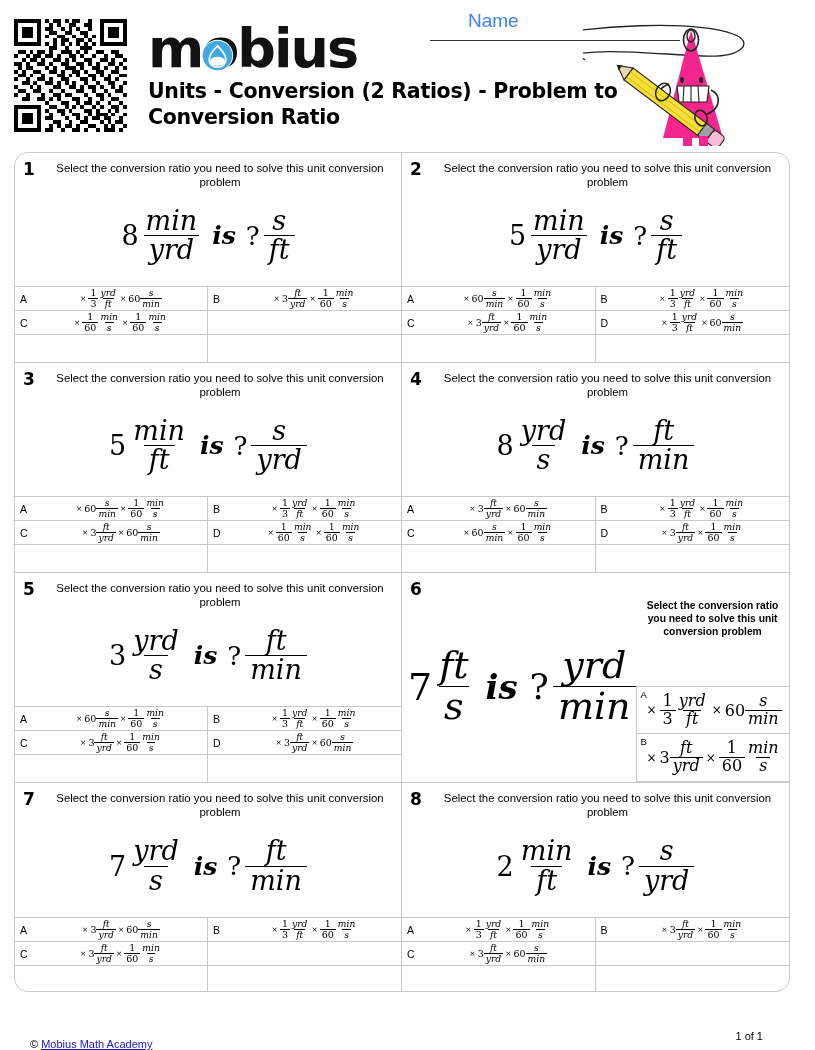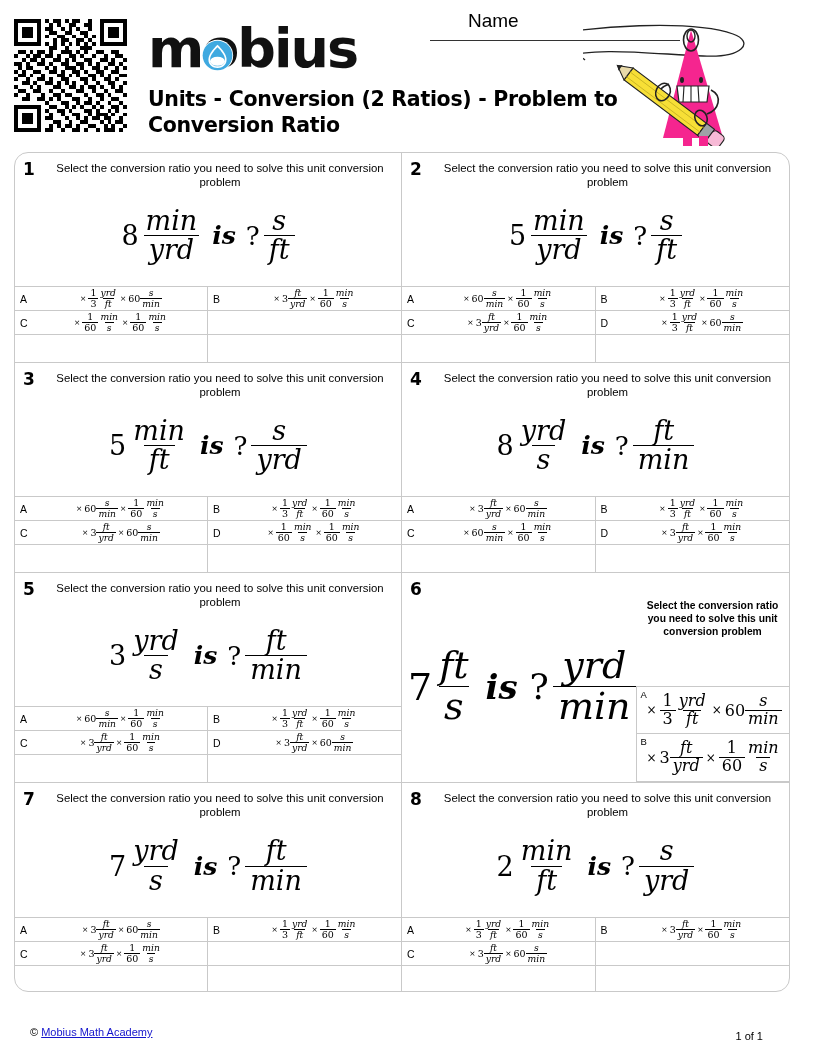--- a/index.html
+++ b/index.html
@@ -38,40 +38,39 @@
     color: #111111;
     line-height: 54px;
     position: absolute; top: 0; left: 0;
   }
   .logo-o {
     position: absolute;
     left: 53px; top: 17px;
     width: 33px; height: 33px;
   }
   .worksheet-title {
-    margin-top: 8px;
     font-family: "DejaVu Sans", sans-serif;
     font-weight: bold;
     font-size: 20.5px;
     line-height: 26px;
     color: #000000;
     letter-spacing: -0.3px;
     width: 470px;
   }
 
   .name-area {
     position: absolute;
     left: 420px; top: 8px;
     width: 395px; height: 60px;
   }
   .name-label {
     position: absolute;
     left: 48px; top: 2px;
     font-size: 19px;
-    color: #000000;
+    color: #3b82f6;
     font-family: "Liberation Sans", sans-serif;
   }
   .name-line {
     position: absolute;
     left: 10px; top: 32px;
     width: 250px; height: 1px;
     background: #333333;
   }
 
   .mascot {
@@ -242,21 +241,21 @@
   .p6-opt .smexp .frac > .num, .p6-opt .smexp .frac > .den { padding: 0 3px; }
 
   
   .footer {
     position: absolute;
     left: 0; top: 1022px;
     width: 815px;
     height: 20px;
     font-size: 11px;
   }
-  .f-left { position: absolute; left: 30px; top: 4px; color: #000; }
+  .f-left { position: absolute; left: 30px; top: 16px; color: #000; }
   .f-left a { color: #1414cc; text-decoration: underline; }
   .f-mid { position: absolute; left: 0; right: 0; top: 0; text-align: center; color: #000; }
   .f-right { position: absolute; right: 52px; top: 8px; color: #000; }
 </style>
 </head>
 <body>
 
 <div class="header">
 
   <div class="qr">

